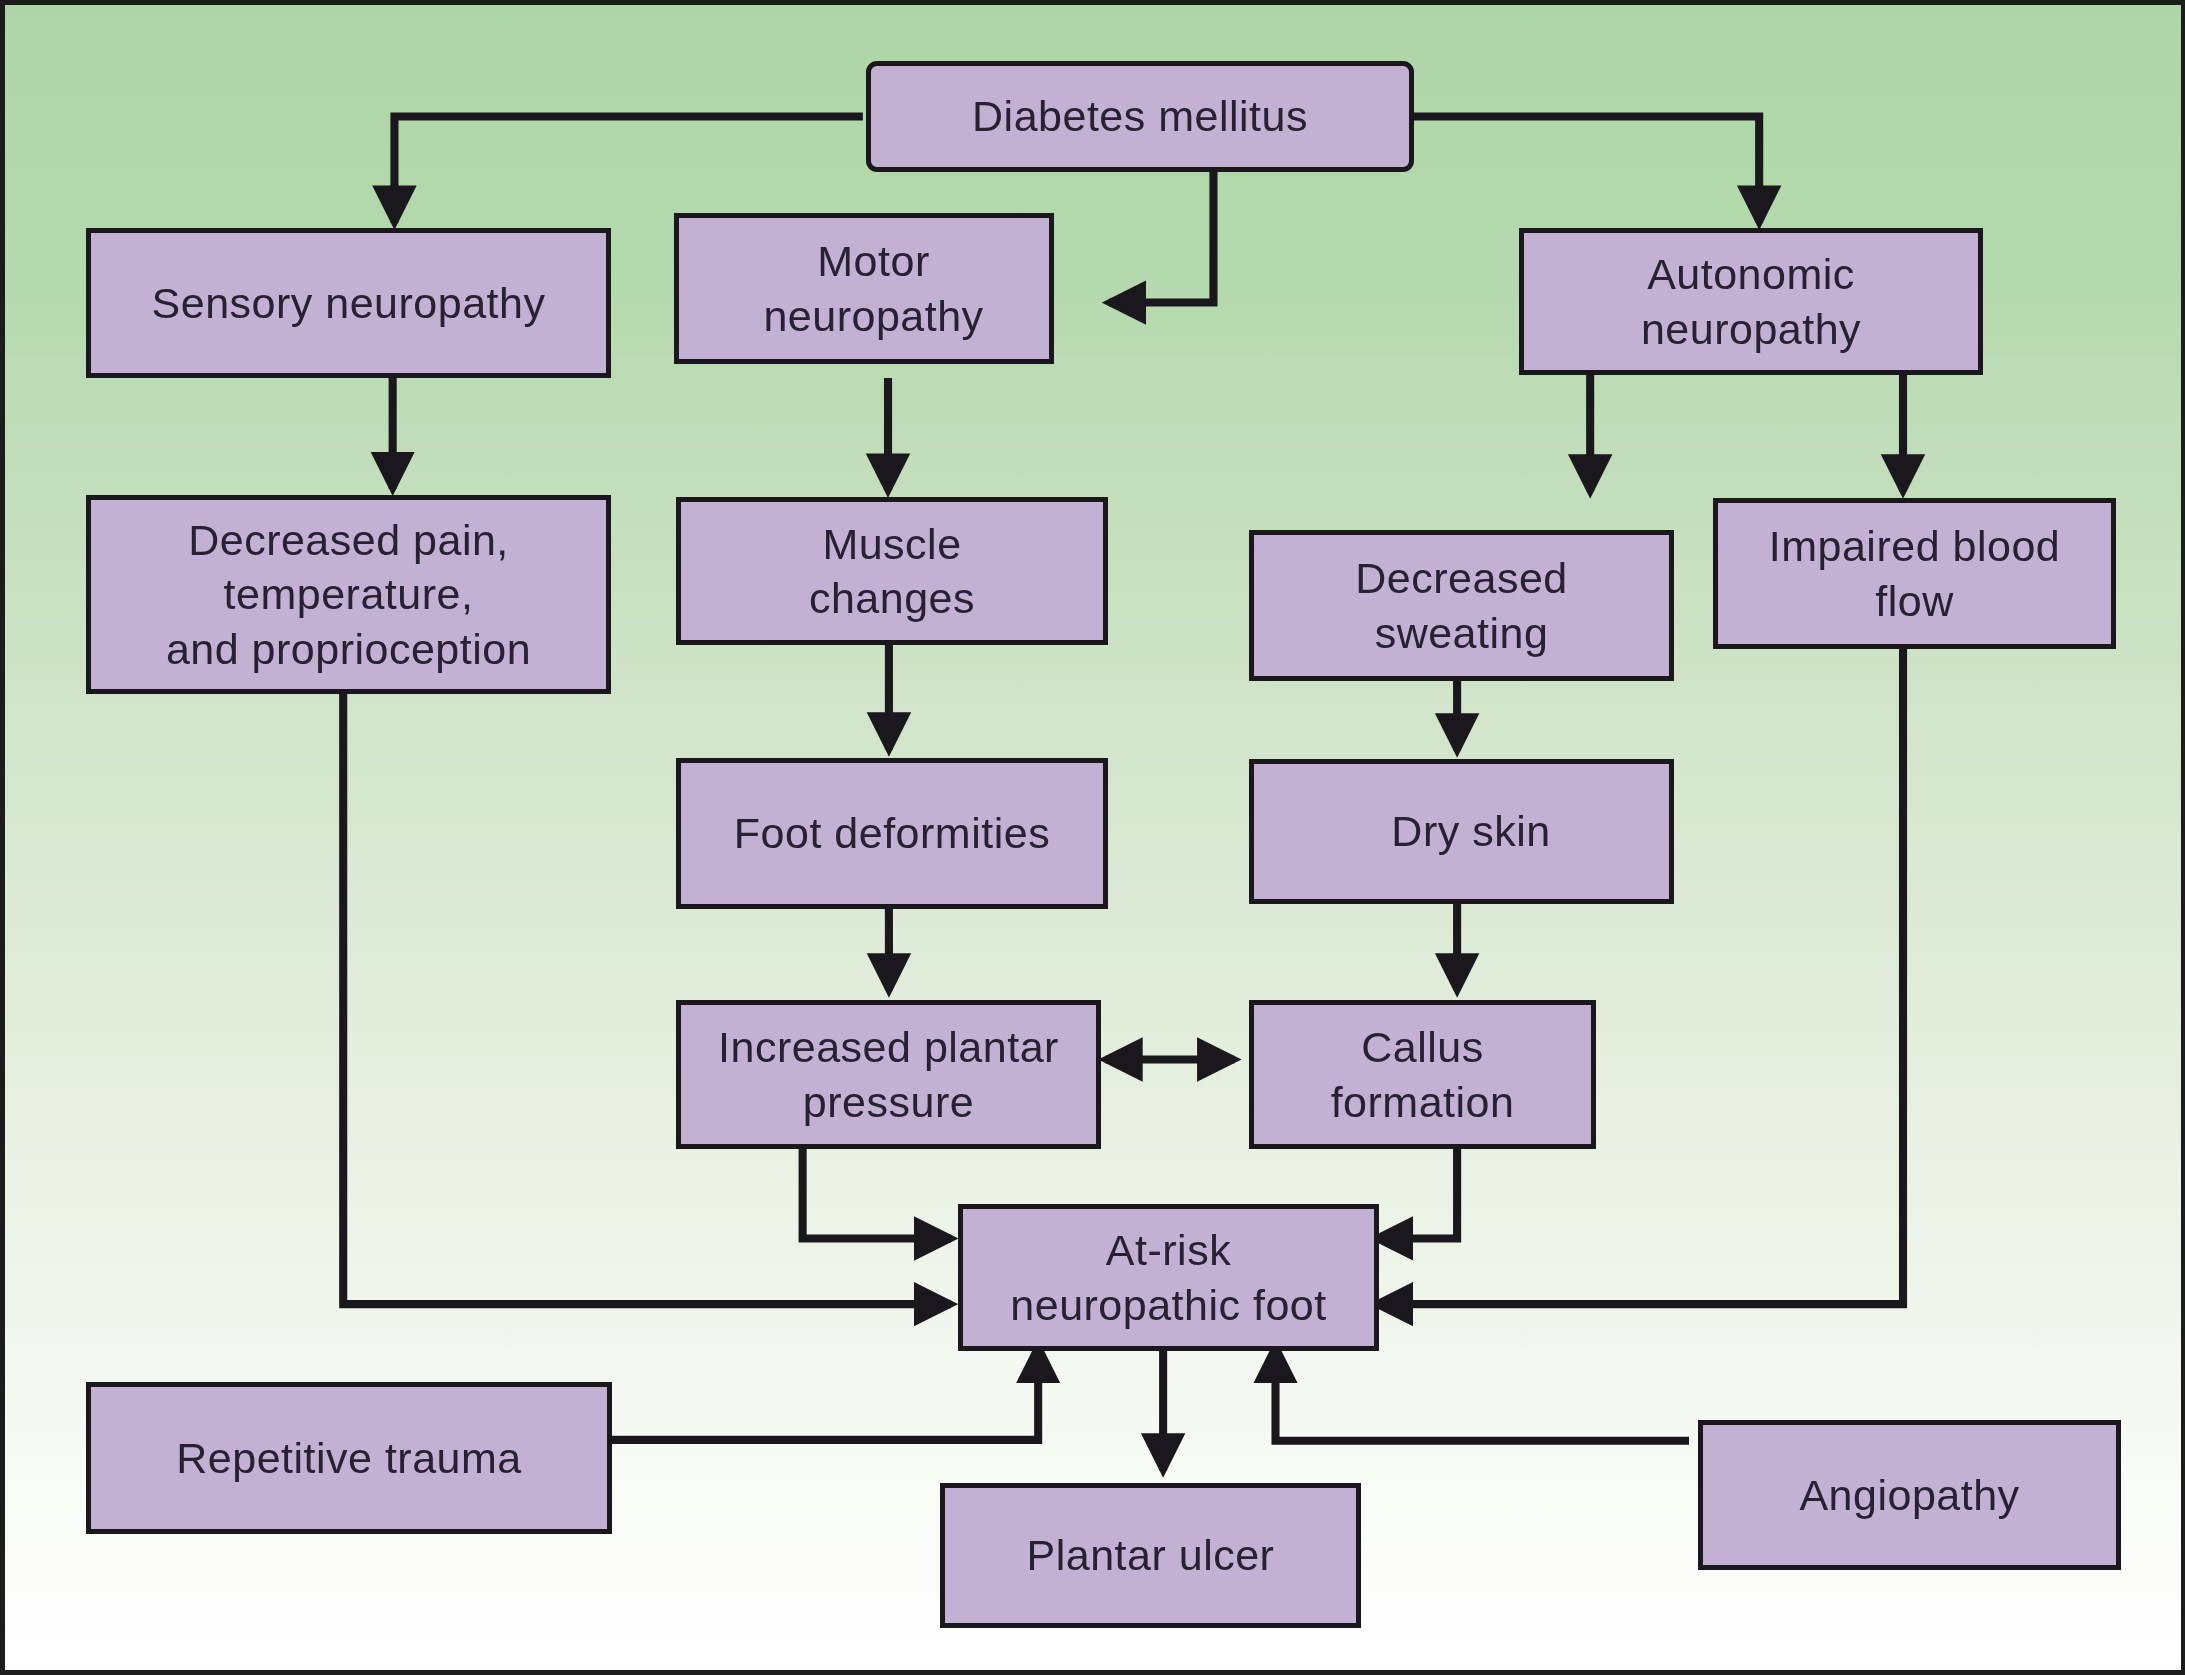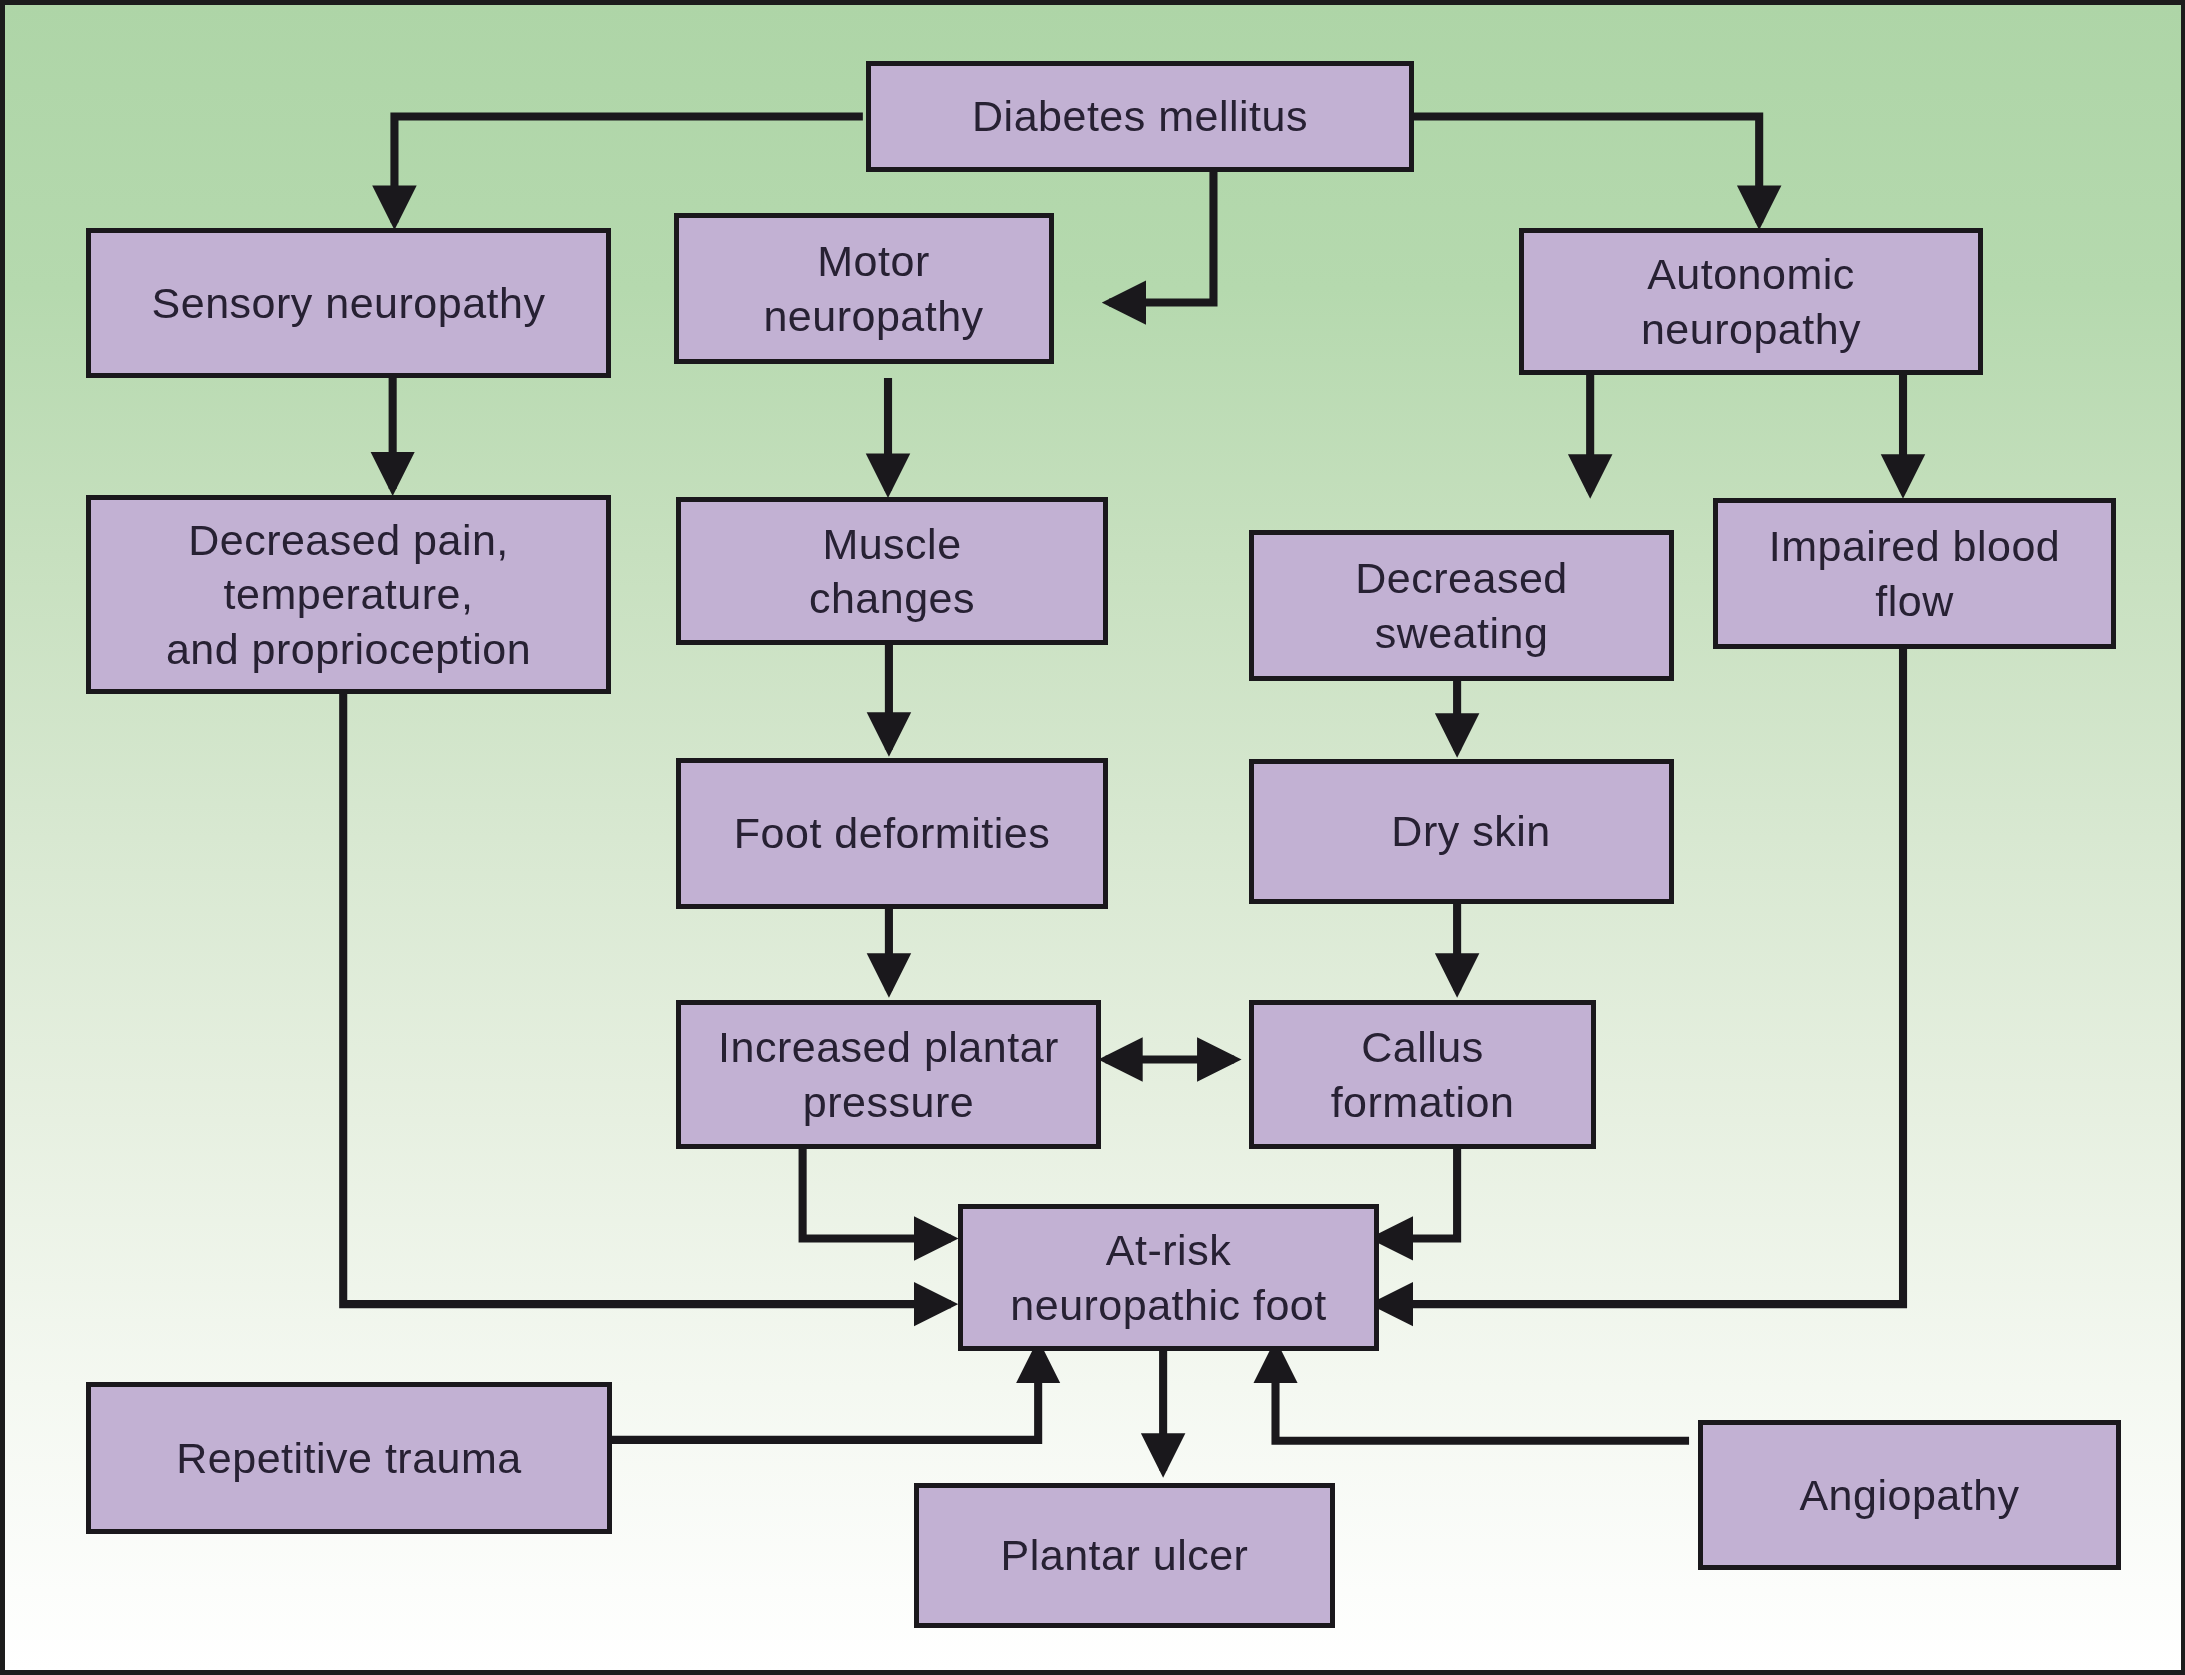--- a/index.html
+++ b/index.html
@@ -74,21 +74,21 @@
       <path d="M1613,712 V829" class="edge" marker-end="url(#arrowhead)"></path>
       <path d="M1613,993 V1096" class="edge" marker-end="url(#arrowhead)"></path>
       <path d="M1222,1173 H1365" class="edge" marker-end="url(#arrowhead)" marker-start="url(#arrowhead-rev)"></path>
       <path d="M1613,1265 V1372 H1523" class="edge" marker-end="url(#arrowhead)"></path>
       <path d="M2109,712 V1445 H1523" class="edge" marker-end="url(#arrowhead)"></path>
       <path d="M672,1596 H1147 V1492" class="edge" marker-end="url(#arrowhead)"></path>
       <path d="M1871,1597 H1411 V1492" class="edge" marker-end="url(#arrowhead)"></path>
       <path d="M1286,1488 V1630" class="edge" marker-end="url(#arrowhead)"></path>
     </svg>
 
-  <div class="node" style="left:861px;  top:56px;   width:548px; height:111px;">Diabetes mellitus</div>
+  <div class="node" style="left:861px;  top:56px;   width:548px; height:111px;border-radius:11px;">Diabetes mellitus</div>
   <div class="node" style="left:81px;   top:223px;  width:525px; height:150px;">Sensory neuropathy</div>
   <div class="node" style="left:669px;  top:208px;  width:380px; height:151px;padding-left:28px;">Motor
 neuropathy</div>
   <div class="node" style="left:1514px; top:223px;  width:464px; height:147px;">Autonomic
 neuropathy</div>
   <div class="node" style="left:81px;   top:490px;  width:525px; height:199px;">Decreased pain,
 temperature,
 and proprioception</div>
   <div class="node" style="left:671px;  top:492px;  width:432px; height:148px;">Muscle
 changes</div>
@@ -98,17 +98,17 @@
 flow</div>
   <div class="node" style="left:671px;  top:753px;  width:432px; height:151px;">Foot deformities</div>
   <div class="node" style="left:1244px; top:754px;  width:425px; height:145px;padding-left:28px;">Dry skin</div>
   <div class="node" style="left:671px;  top:995px; width:425px; height:149px;">Increased plantar
 pressure</div>
   <div class="node" style="left:1244px; top:995px; width:347px; height:149px;">Callus
 formation</div>
   <div class="node" style="left:953px; top:1199px; width:421px; height:147px;">At-risk
 neuropathic foot</div>
   <div class="node" style="left:81px;   top:1377px; width:526px; height:152px;">Repetitive trauma</div>
-  <div class="node" style="left:909px; top:1478px; width:421px; height:145px;">Plantar ulcer</div>
+  <div class="node" style="left:935px; top:1478px; width:421px; height:145px;">Plantar ulcer</div>
   <div class="node" style="left:1693px; top:1415px; width:423px; height:150px;">Angiopathy</div>
 
 </div>
 
 
 </body></html>

